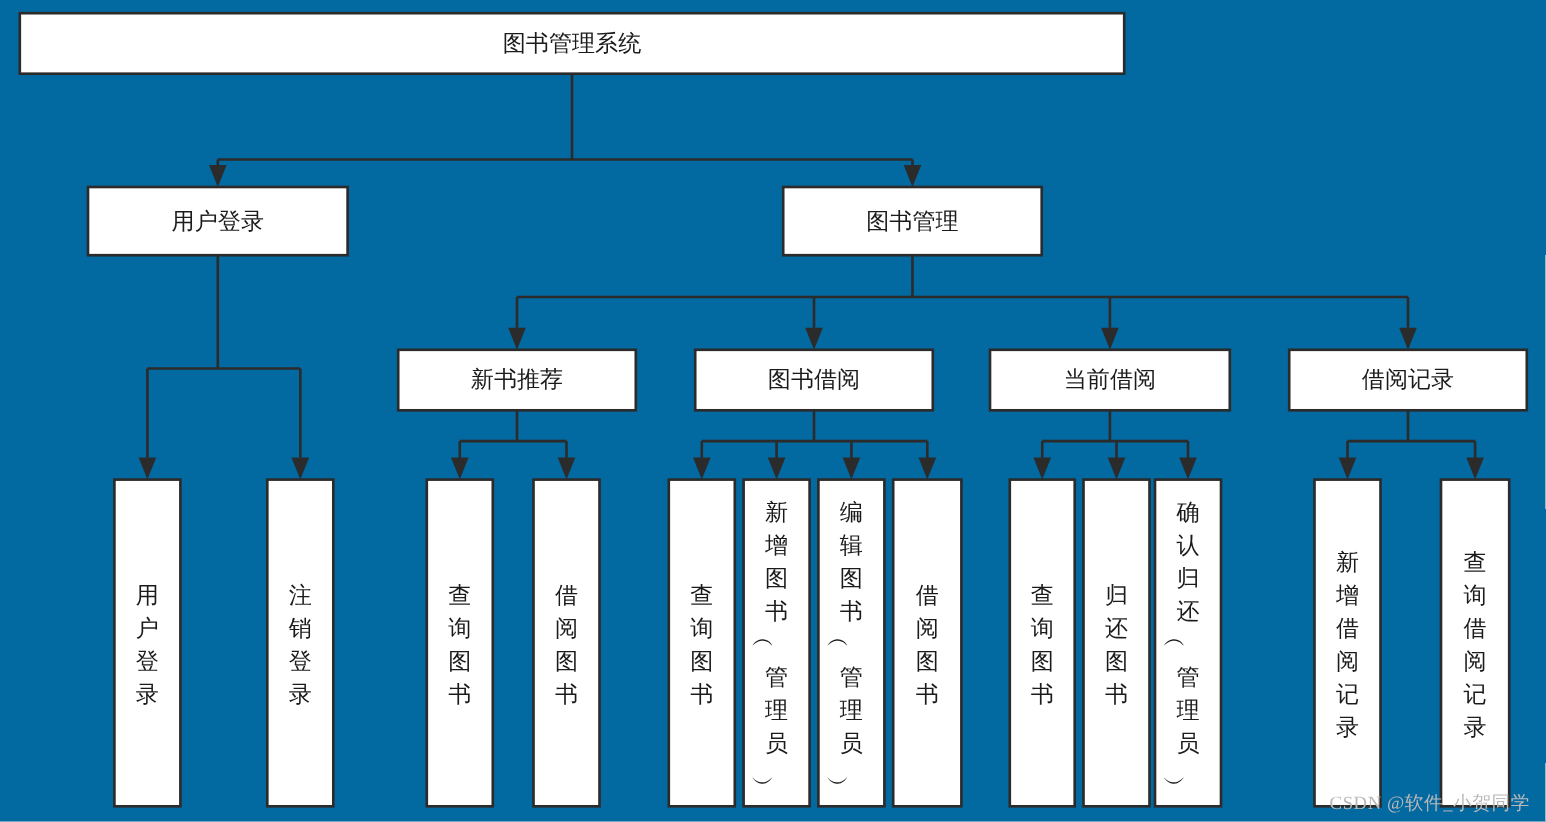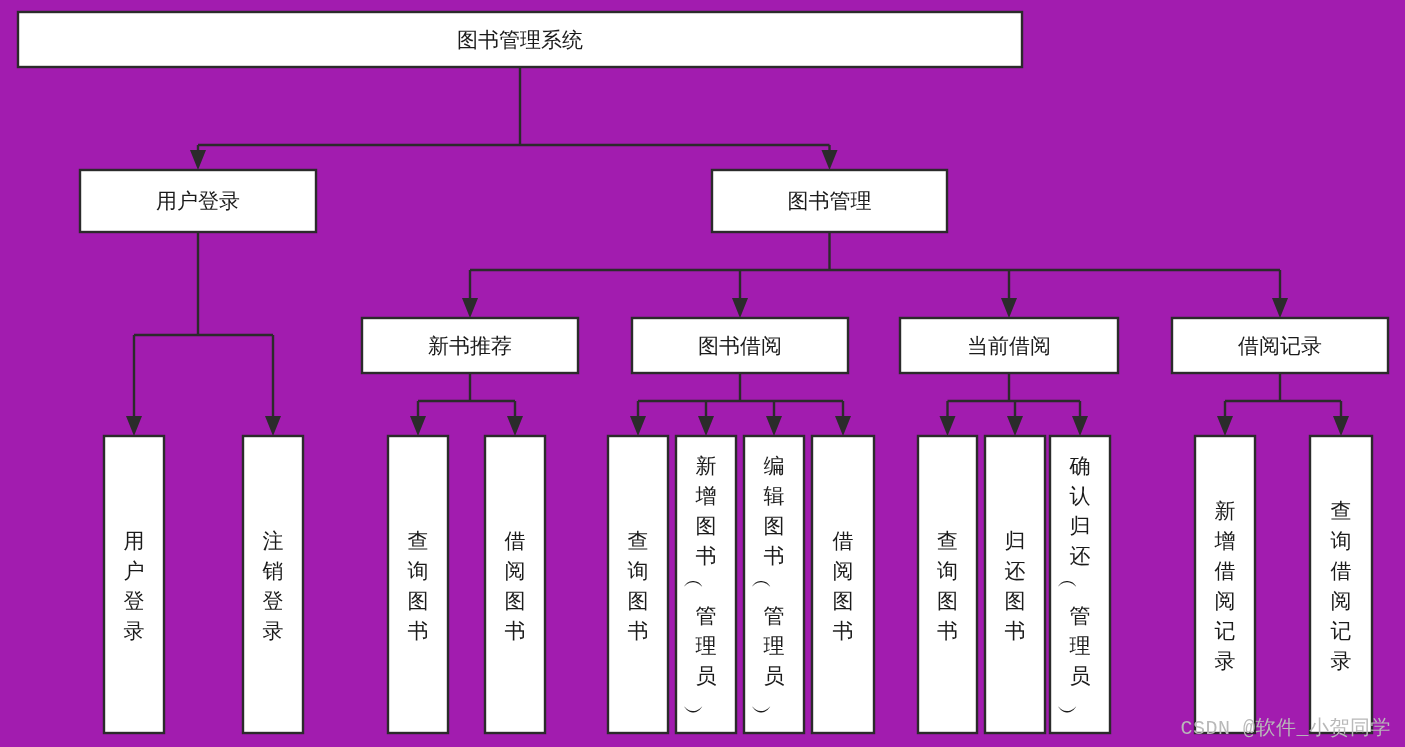--- a/index.html
+++ b/index.html
@@ -8,21 +8,21 @@
     padding: 0;
     background: #ffffff;
   }
   body {
     font-family: "DejaVu Sans", "Liberation Sans", sans-serif;
   }
   #diagram-root {
     position: relative;
     width: 1405px;
     height: 747px;
-    background: #a21caf;
+    background: #0369a1;
     overflow: hidden;
   }
   svg#tree-svg {
     position: absolute;
     left: 0;
     top: 0;
     width: 1405px;
     height: 747px;
     display: block;
   }
@@ -51,22 +51,22 @@
   .node-label-vertical {
     fill: #1b1b1b;
     font-family: "DejaVu Sans", "Liberation Sans", sans-serif;
     font-size: 21px;
     text-anchor: middle;
   }
   .watermark {
     position: absolute;
     right: 14px;
     bottom: 6px;
-    font-family: Liberation Mono, monospace;
-    font-size: 20px;
+    font-family: Liberation Serif, serif;
+    font-size: 17px;
     color: #b9b9b9;
     letter-spacing: 0.5px;
     white-space: nowrap;
     pointer-events: none;
     text-align: right;
   }
 </style>
 </head>
 <body>
 

